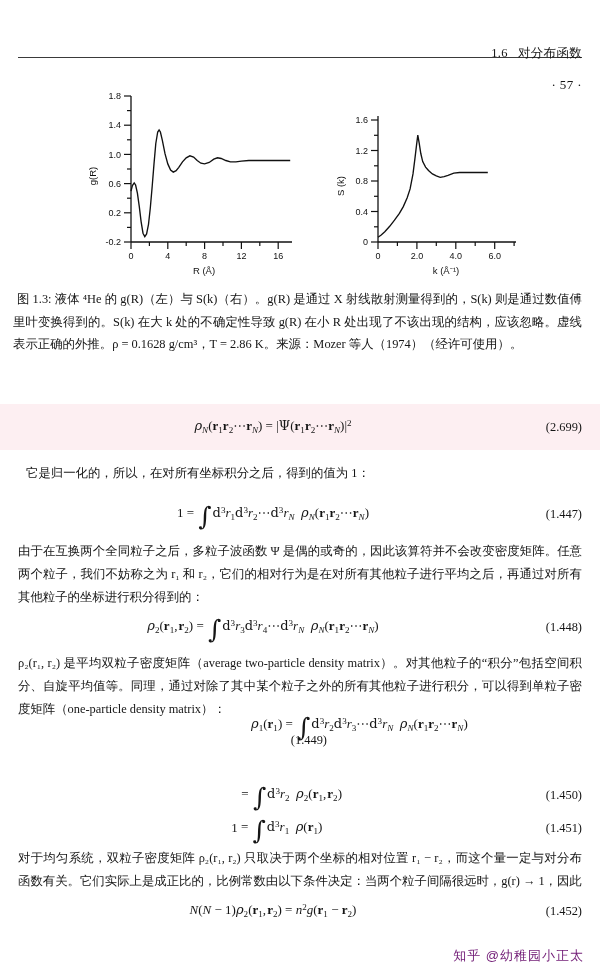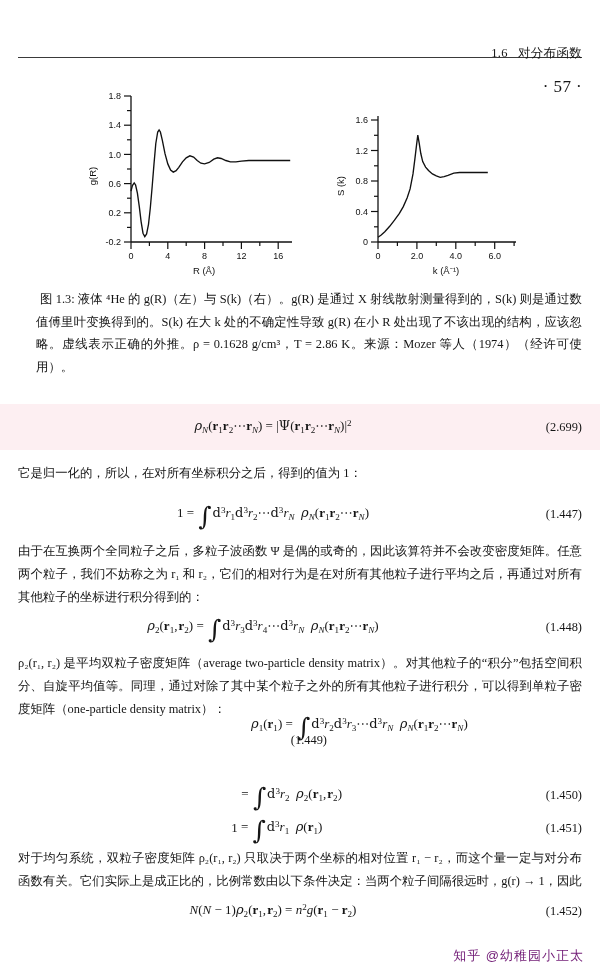--- a/index.html
+++ b/index.html
@@ -29,21 +29,21 @@
     border-bottom: 1.1px solid #3a3a3a;
     padding-bottom: 3px;
     flex-direction: column;
   }
   .runhead-left {
     font-size: 12.5px;
     letter-spacing: 0.3px;
     white-space: pre;
   }
   .runhead-right {
-    font-size: 17px;
+    font-size: 13px;
     letter-spacing: 0.4px;
   }
 
   
   .figure {
     position: absolute;
     left: 18px;
     right: 18px;
     top: 88px;
     height: 190px;
@@ -53,21 +53,21 @@
     justify-content: center;
     align-items: flex-start;
     gap: 22px;
   }
   .plot-box { position: relative; }
   .plot-box svg { display: block; }
 
   
   .caption {
     position: absolute;
-    left: 36px;
+    left: 13px;
     right: 18px;
     top: 288px;
     font-size: 12.4px;
     line-height: 1.82;
     text-align: justify;
     text-justify: inter-character;
   }
   .caption .lead { margin-left: 4px; }
 
   
@@ -263,21 +263,21 @@
 </div>
 
 <div class="hl" style="top:404px; height:46px;"></div>
 <div class="eq-row" style="top:414px; height:26px;">
   <div class="eq-body">
     <span class="gk">ρ</span><span class="sub"><i class="v">N</i></span>(<span class="bf">r</span><span class="sub">1</span><span class="bf">r</span><span class="sub">2</span>⋯<span class="bf">r</span><span class="sub"><i class="v">N</i></span>) = |<span class="gkup">Ψ</span>(<span class="bf">r</span><span class="sub">1</span><span class="bf">r</span><span class="sub">2</span>⋯<span class="bf">r</span><span class="sub"><i class="v">N</i></span>)|<span class="sup">2</span>
   </div>
   <div class="eq-tag">(2.699)</div>
 </div>
 
-<div class="para" style="top:462px;">它是归一化的，所以，在对所有坐标积分之后，得到的值为 1：</div>
+<div class="para" style="top:462px;margin-left:8px;">它是归一化的，所以，在对所有坐标积分之后，得到的值为 1：</div>
 
 <div class="eq-row" style="top:500px; height:28px;">
   <div class="eq-body">
     1 = <span class="intg">∫</span><span class="gkup">d</span><span class="sup">3</span><i class="v">r</i><span class="sub">1</span><span class="gkup">d</span><span class="sup">3</span><i class="v">r</i><span class="sub">2</span>⋯<span class="gkup">d</span><span class="sup">3</span><i class="v">r</i><span class="sub"><i class="v">N</i></span>&nbsp; <span class="gk">ρ</span><span class="sub"><i class="v">N</i></span>(<span class="bf">r</span><span class="sub">1</span><span class="bf">r</span><span class="sub">2</span>⋯<span class="bf">r</span><span class="sub"><i class="v">N</i></span>)
   </div>
   <div class="eq-tag">(1.447)</div>
 </div>
 
 <div class="para" style="top:540px;">由于在互换两个全同粒子之后，多粒子波函数 Ψ 是偶的或奇的，因此该算符并不会改变密度矩阵。任意两个粒子，我们不妨称之为 r₁ 和 r₂，它们的相对行为是在对所有其他粒子进行平均之后，再通过对所有其他粒子的坐标进行积分得到的：</div>
 

